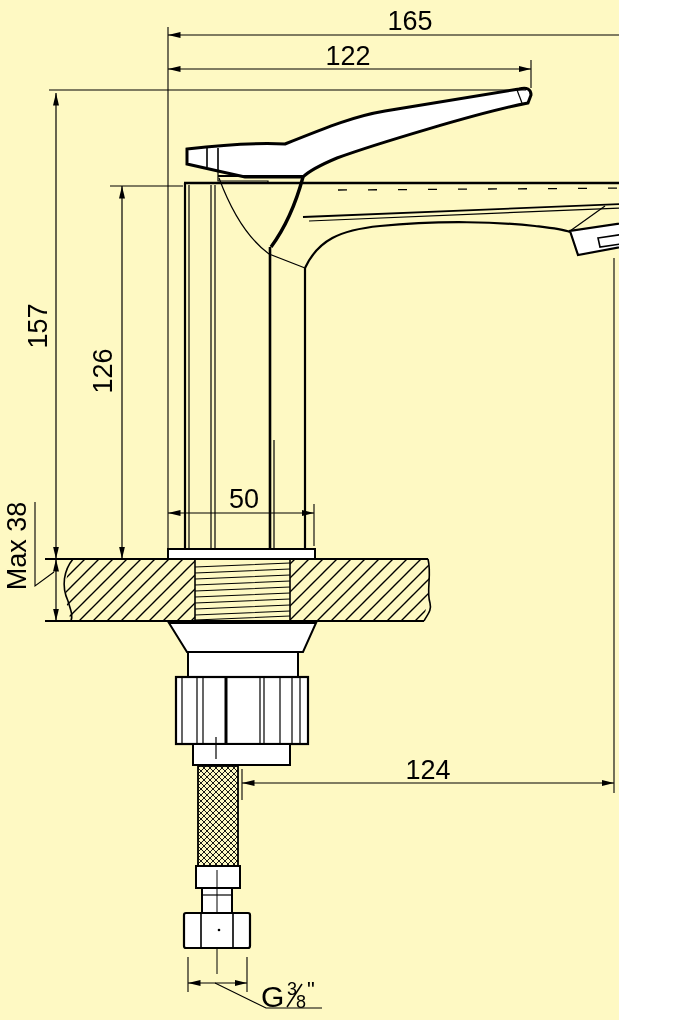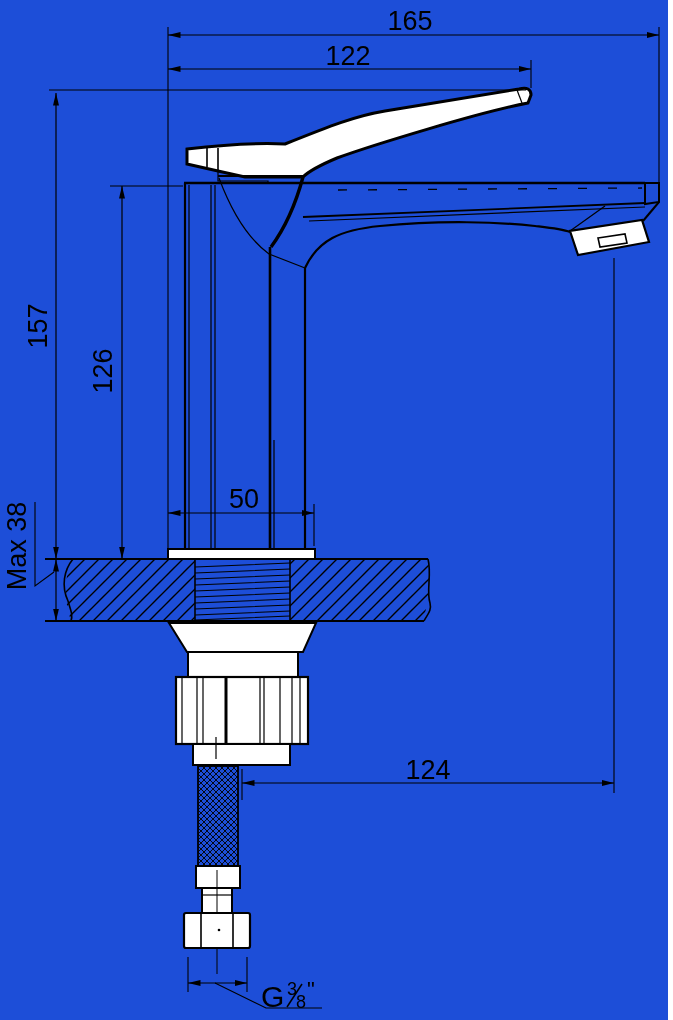--- a/index.html
+++ b/index.html
@@ -1,16 +1,16 @@
 <!DOCTYPE html>
 <html><head>
 <meta charset="utf-8">
 <style>
   html,body{margin:0;padding:0;background:#ffffff;}
-  .stage{width:668px;height:1020px;background:#1d4ed8;position:relative;overflow:hidden;}
+  .stage{width:619px;height:1020px;background:#fef9c3;position:relative;overflow:hidden;}
   svg{display:block;}
   text{font-family:"Liberation Sans","DejaVu Sans",sans-serif;fill:#000;}
   .dimtxt{font-size:27px;}
   .dimline{stroke:#000;stroke-width:1.2;fill:none;}
   .extline{stroke:#000;stroke-width:1.1;fill:none;}
   .body2{stroke:#000;stroke-width:2;fill:none;}
   .body25{stroke:#000;stroke-width:2.4;fill:none;}
   .thin{stroke:#000;stroke-width:1.2;fill:none;}
   .med{stroke:#000;stroke-width:1.6;fill:none;}
 </style>

